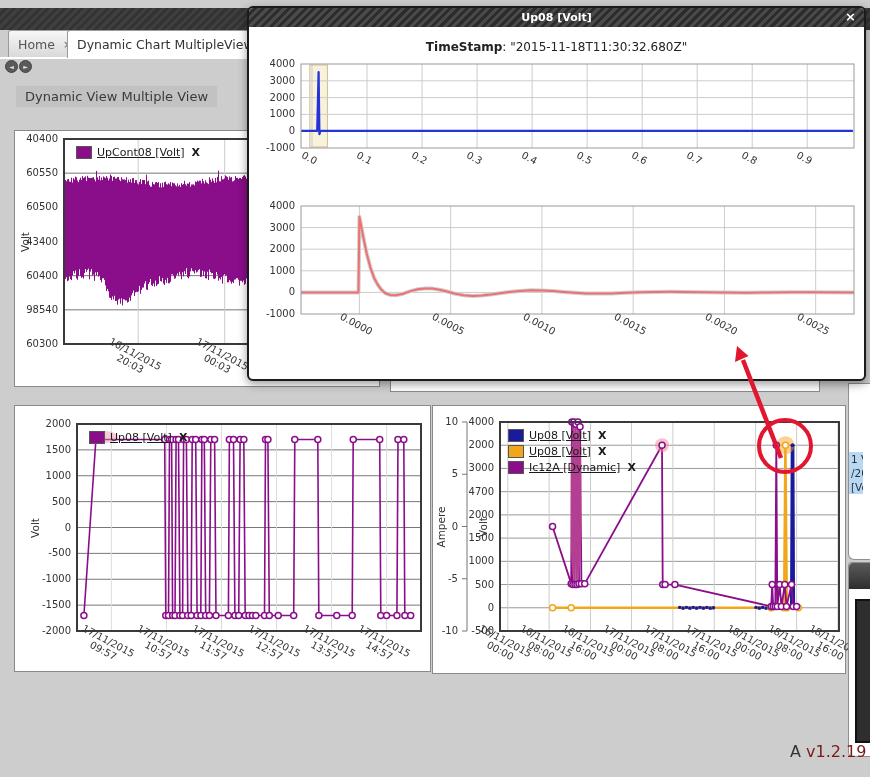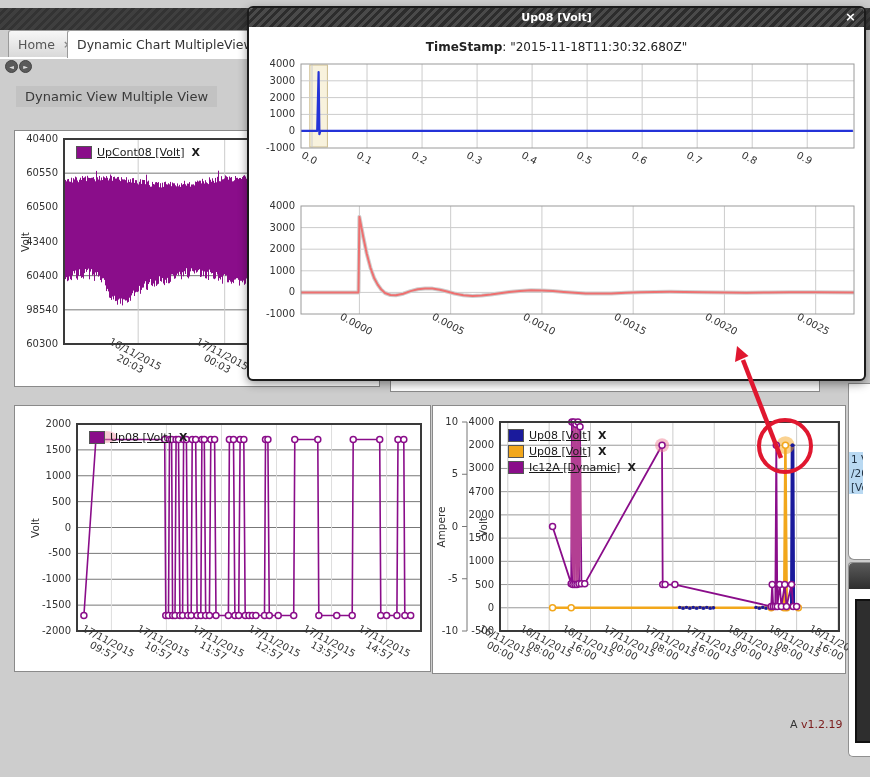--- a/index.html
+++ b/index.html
@@ -44,21 +44,21 @@
   .timestamp{position:absolute;left:0;top:32px;width:100%;text-align:center;font-size:12px;color:#222}
   
   .side-a{position:absolute;left:848px;top:383px;width:22px;height:175px;background:#fff;
           border:1px solid #909090;border-right:none;border-radius:0 0 0 6px}
   .hl-line{background:#b9d9f2;color:#234;font-size:10.5px;line-height:14px;padding-left:2px;white-space:nowrap;overflow:hidden}
   .side-b{position:absolute;left:848px;top:562px;width:22px;height:193px;background:#fff;
           border:1px solid #909090;border-right:none;border-radius:4px 0 0 5px}
   .side-b-head{position:absolute;left:0;top:0;right:0;height:26px;border-radius:4px 0 0 0;
           background:linear-gradient(#5a5a5a,#2e2e2e)}
   .side-b-block{position:absolute;left:6px;top:36px;width:16px;height:140px;background:#2e2e2e;border:2px solid #111}
-  .version{position:absolute;left:790px;top:718px;font-size:11px;color:#333;z-index:2;white-space:nowrap}
+  .version{position:absolute;left:790px;top:742px;font-size:16px;color:#333;z-index:2;white-space:nowrap}
   .version b{color:#7a1a1a;font-weight:normal}
   #annot{position:absolute;left:0;top:0;z-index:30;pointer-events:none}
 </style>
 </head>
 <body>
 
 <div class="topbar"></div>
 
 <div class="underline-strip"></div>
 <div class="tabbar">

